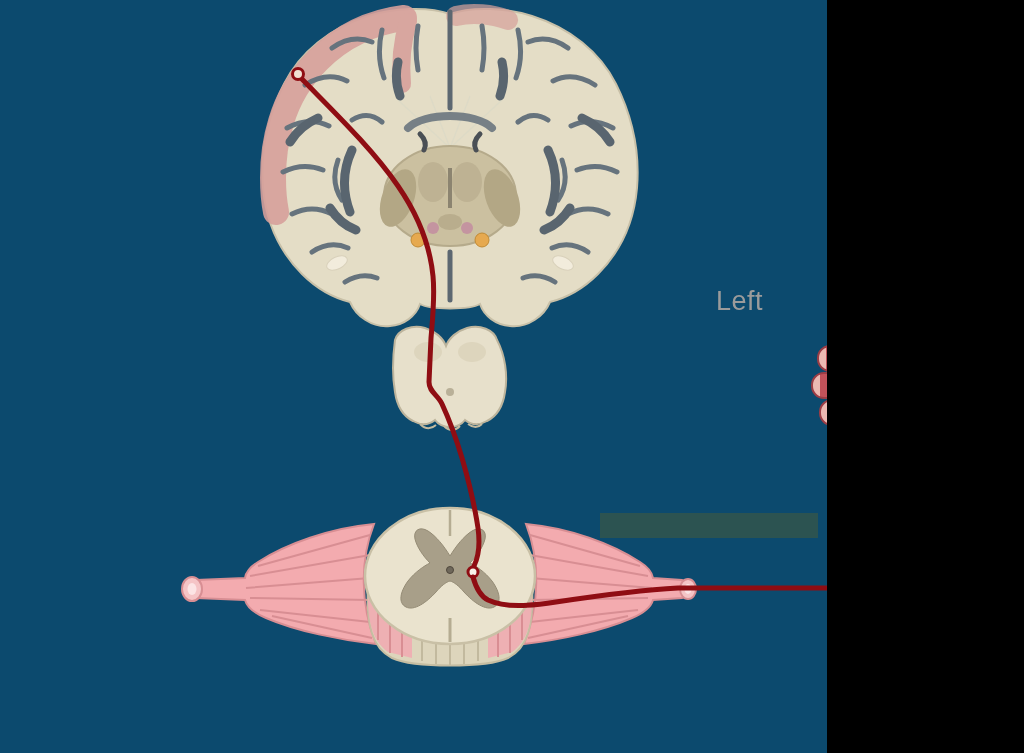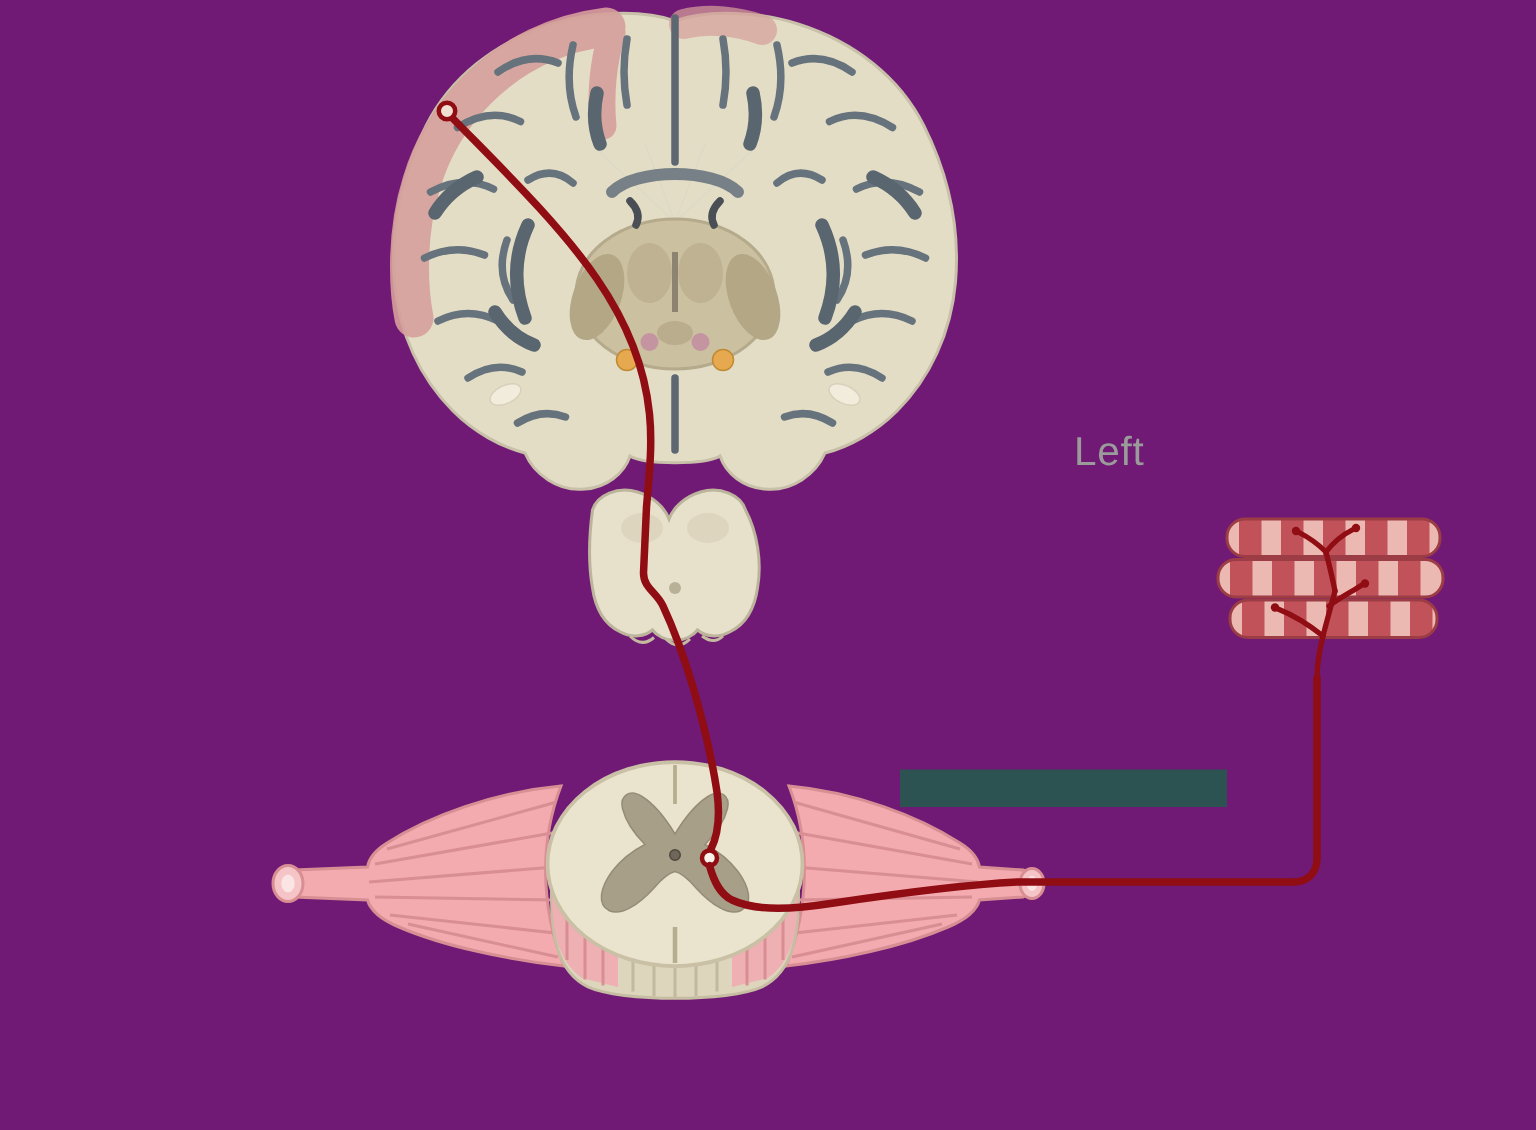--- a/index.html
+++ b/index.html
@@ -1,16 +1,16 @@
 <!DOCTYPE html>
 <html><head>
 <meta charset="utf-8">
 <style>
   html,body{margin:0;padding:0;background:#000;}
-  .stage{position:relative;width:1024px;height:753px;background:#701a75;overflow:hidden;
+  .stage{position:relative;width:827px;height:753px;background:#0c4a6e;overflow:hidden;
          font-family:"Liberation Sans",sans-serif;}
   .stage svg{position:absolute;left:0;top:0;}
   .muscle-side-label{position:absolute;left:716px;top:286px;font-size:27px;color:#9b9b9b;
          letter-spacing:.5px;}
 </style>
 </head>
 <body>
 
 <div class="stage">
 <svg width="1024" height="753" viewBox="0 0 1024 753">

